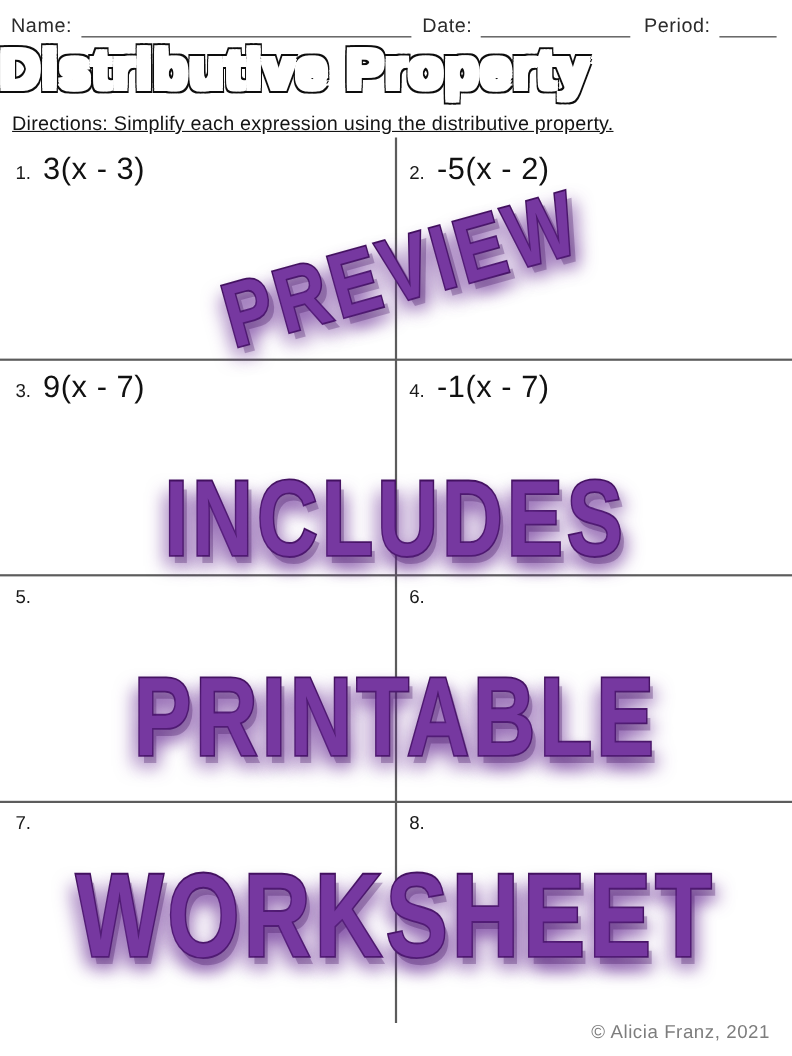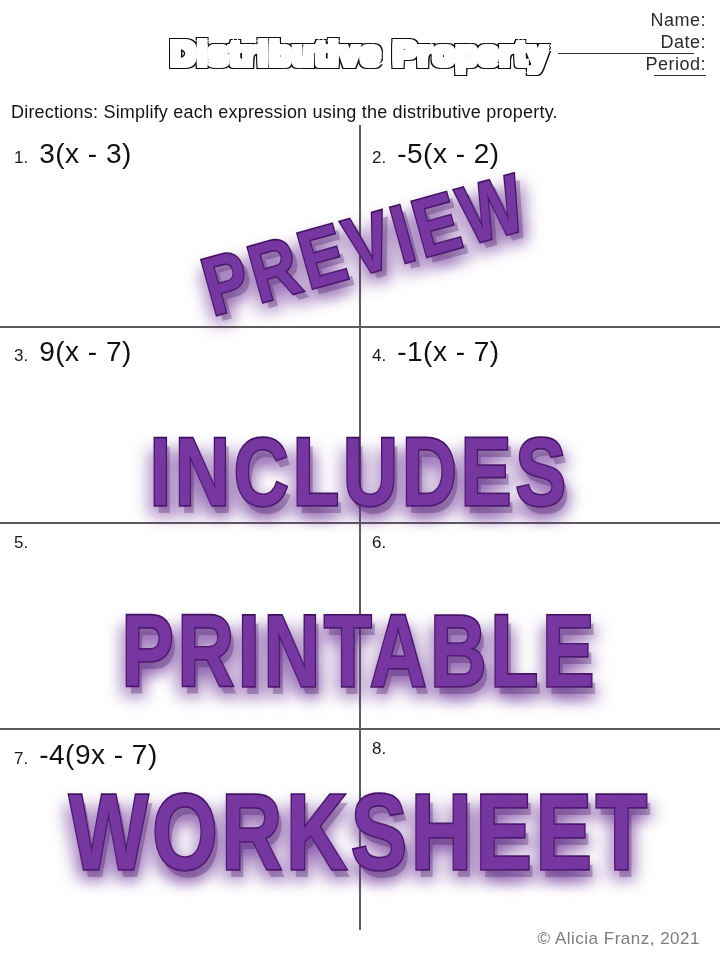--- a/index.html
+++ b/index.html
@@ -9,48 +9,48 @@
     font-family: "Liberation Sans", sans-serif;
     position: relative; overflow: hidden;
     color: #1c1c1c;
   }
   .page { position: absolute; inset: 0; background: #fff; }
 
   
   .header-row {
     position: absolute; top: 10px; left: 10px; right: 14px;
     display: flex; align-items: flex-end; height: 24px;
-    font-size: 18px; color: #2b2b2b; letter-spacing: 0.5px; flex-direction: column;
+    font-size: 18px; color: #2b2b2b; letter-spacing: 0.5px;
   }
   .blank-line { border-bottom: 1.6px solid #2b2b2b; height: 20px; }
   .name-line   { flex: 1 1 auto; margin: 0 10px 0 8px; }
   .date-line   { width: 136px; margin: 0 12px 0 8px; }
   .period-line { width: 52px;  margin: 0 0 0 8px; }
   .field-label { white-space: nowrap; }
 
   
   .title {
     position: absolute; top: 34px; left: 0; right: 0;
-    text-align: center;
-    font-size: 34px; font-weight: bold; letter-spacing: 2px;
+    text-align: left;
+    font-size: 50px; font-weight: bold; letter-spacing: 2px;
     color: #ffffff;
     -webkit-text-stroke: 2.2px #0d0d0d;
     paint-order: stroke fill;
     text-shadow:
       -3px -3px 0 #fff,  3px -3px 0 #fff, -3px 3px 0 #fff, 3px 3px 0 #fff,
        0   -3px 0 #fff,  0    3px 0 #fff, -3px 0   0 #fff, 3px 0   0 #fff,
       -4.2px -4.2px 0 #0d0d0d, 4.2px -4.2px 0 #0d0d0d,
       -4.2px  4.2px 0 #0d0d0d, 4.2px  4.2px 0 #0d0d0d,
        0 -4.2px 0 #0d0d0d, 0 4.2px 0 #0d0d0d, -4.2px 0 0 #0d0d0d, 4.2px 0 0 #0d0d0d;
   }
 
   
   .directions {
     position: absolute; top: 102px; left: 11px;
-    font-size: 18px; color: #141414; letter-spacing: 0.2px;
+    font-size: 18px; color: #141414; letter-spacing: 0.2px; text-decoration: underline;
   }
 
   
   .vline {
     position: absolute; left: 359px; top: 125px;
     width: 2px; height: 805px; background: #5c5c5c;
   }
   .hline {
     position: absolute; left: 0; width: 720px;
     height: 2px; background: #5c5c5c;
@@ -158,21 +158,20 @@
     <span class="expr">-1(x - 7)</span>
   </div>
   <div class="problem p5">
     <span class="num">5.</span>
   </div>
   <div class="problem p6">
     <span class="num">6.</span>
   </div>
   <div class="problem p7">
     <span class="num">7.</span>
-    <span class="expr">-4(9x - 7)</span>
   </div>
   <div class="problem p8">
     <span class="num">8.</span>
   </div>
 
   <div class="watermark wm-preview">PREVIEW</div>
   <div class="watermark wm-includes">INCLUDES</div>
   <div class="watermark wm-printable">PRINTABLE</div>
   <div class="watermark wm-worksheet">WORKSHEET</div>
 

